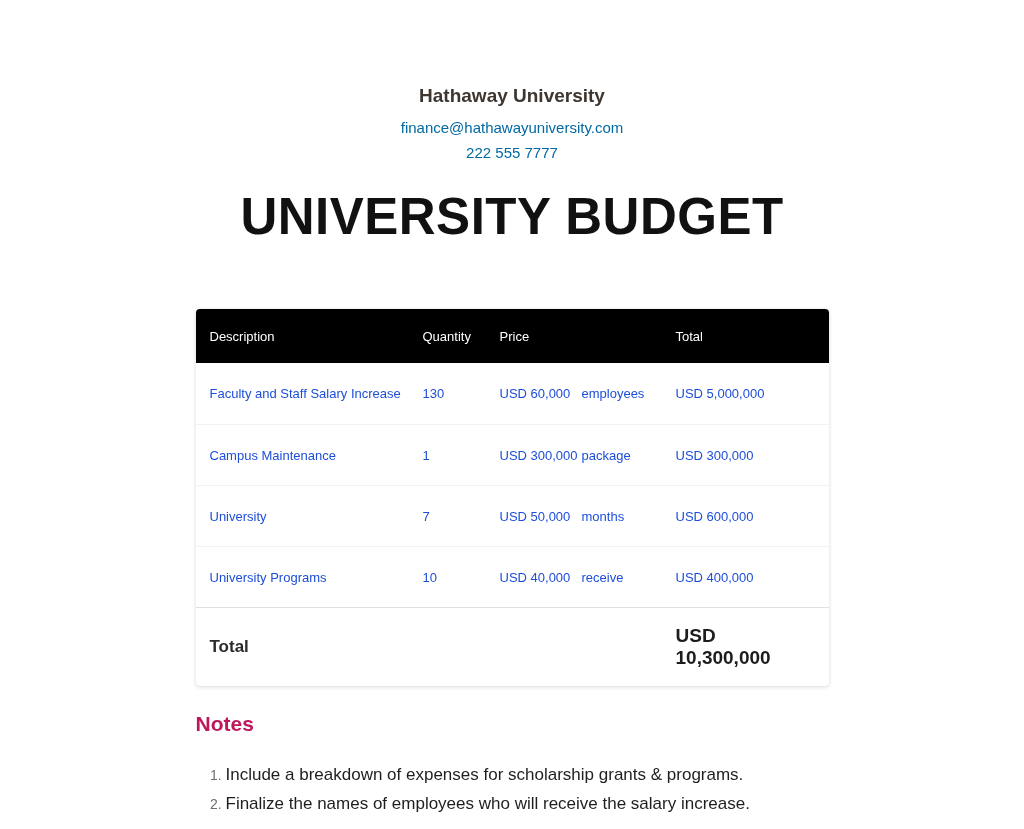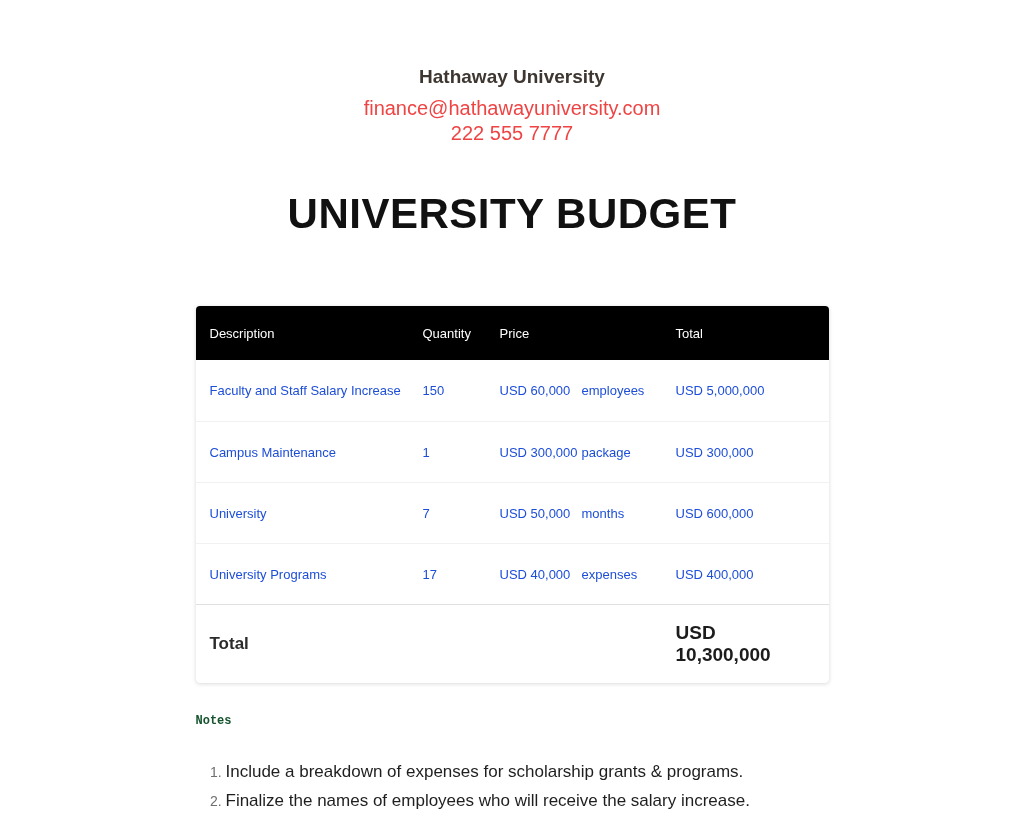--- a/index.html
+++ b/index.html
@@ -8,38 +8,38 @@
     width: 1024px;
     height: 829px;
     margin: 0 auto;
     font-family: "Liberation Sans", "DejaVu Sans", sans-serif;
     color: #212121;
     -webkit-font-smoothing: antialiased;
   }
   .content { width: 633px; margin: 0 auto; }
 
   
-  .org-header { text-align: center; padding-top: 57px; margin-top: 8px; }
+  .org-header { text-align: center; padding-top: 84px; }
   .org-name {
     font-size: 19px;
     font-weight: 700;
     color: var(--org-name-color, #3e3630);
     line-height: 24px;
     margin-bottom: 7px;
   }
-  .org-contact { font-size: 20px; color: #ef4444; line-height: 25px; }
+  .org-contact { font-size: 15px; color: #0369a1; line-height: 25px; }
 
   
   .doc-title {
     text-align: center;
-    font-size: 42px;
+    font-size: 51px;
     font-weight: 700;
     letter-spacing: 0.5px;
     color: #111111;
-    margin-top: 42px;
+    margin-top: 26px;
     line-height: 52px;
   }
 
   
   .card {
     margin-top: 66px;
     background: #ffffff;
     border-radius: 4px;
     box-shadow: 0 1px 4px rgba(0,0,0,0.14), 0 0 1px rgba(0,0,0,0.10);
     overflow: hidden;
@@ -74,21 +74,21 @@
   }
   .total-value {
     grid-column: 5;
     font-size: 19px;
     font-weight: 700;
     color: #1c1c1c;
   }
 
   
   .notes { margin-top: 26px; }
-  .notes-heading { font-size: 12px; font-weight: 700; color: #14532d; line-height: 24px; font-family: Liberation Mono, monospace; }
+  .notes-heading { font-size: 21px; font-weight: 700; color: #be185d; line-height: 24px; }
   .notes-list { margin-top: 24px; padding-left: 30px; list-style: decimal; }
   .notes-list li {
     font-size: 17px;
     line-height: 29px;
     color: #1f1f1f;
   }
   .notes-list li::marker { font-size: 14px; color: #6f6f6f; }
 </style>
 </head>
 <body>
@@ -108,21 +108,21 @@
     <div class="grid thead">
       <div class="th">Description</div>
       <div class="th">Quantity</div>
       <div class="th">Price</div>
       <div class="th"></div>
       <div class="th">Total</div>
     </div>
 
     <div class="grid row">
       <div class="td">Faculty and Staff Salary Increase</div>
-      <div class="td">150</div>
+      <div class="td">130</div>
       <div class="td">USD 60,000</div>
       <div class="td">employees</div>
       <div class="td">USD 5,000,000</div>
     </div>
 
     <div class="grid row">
       <div class="td">Campus Maintenance</div>
       <div class="td">1</div>
       <div class="td">USD 300,000</div>
       <div class="td">package</div>
@@ -132,23 +132,23 @@
     <div class="grid row">
       <div class="td">University</div>
       <div class="td">7</div>
       <div class="td">USD 50,000</div>
       <div class="td">months</div>
       <div class="td">USD 600,000</div>
     </div>
 
     <div class="grid row">
       <div class="td">University Programs</div>
-      <div class="td">17</div>
+      <div class="td">10</div>
       <div class="td">USD 40,000</div>
-      <div class="td">expenses</div>
+      <div class="td">receive</div>
       <div class="td">USD 400,000</div>
     </div>
 
     <div class="grid total-row">
       <div class="total-label">Total</div>
       <div class="total-value">USD 10,300,000</div>
     </div>
 
   </section>
 

